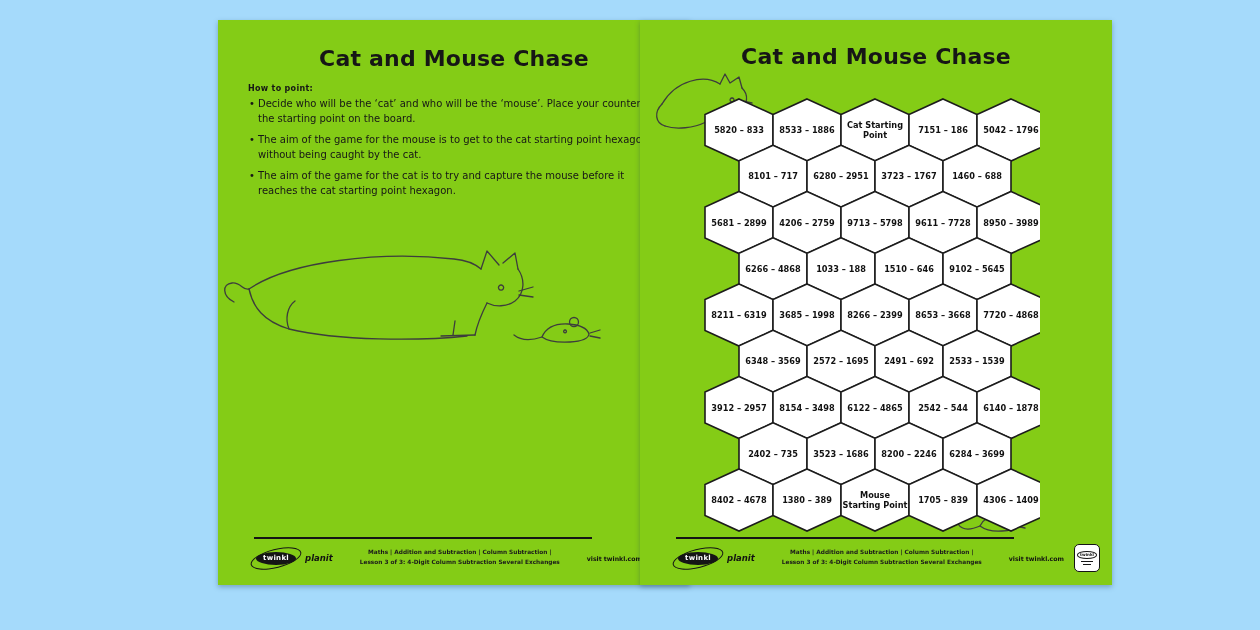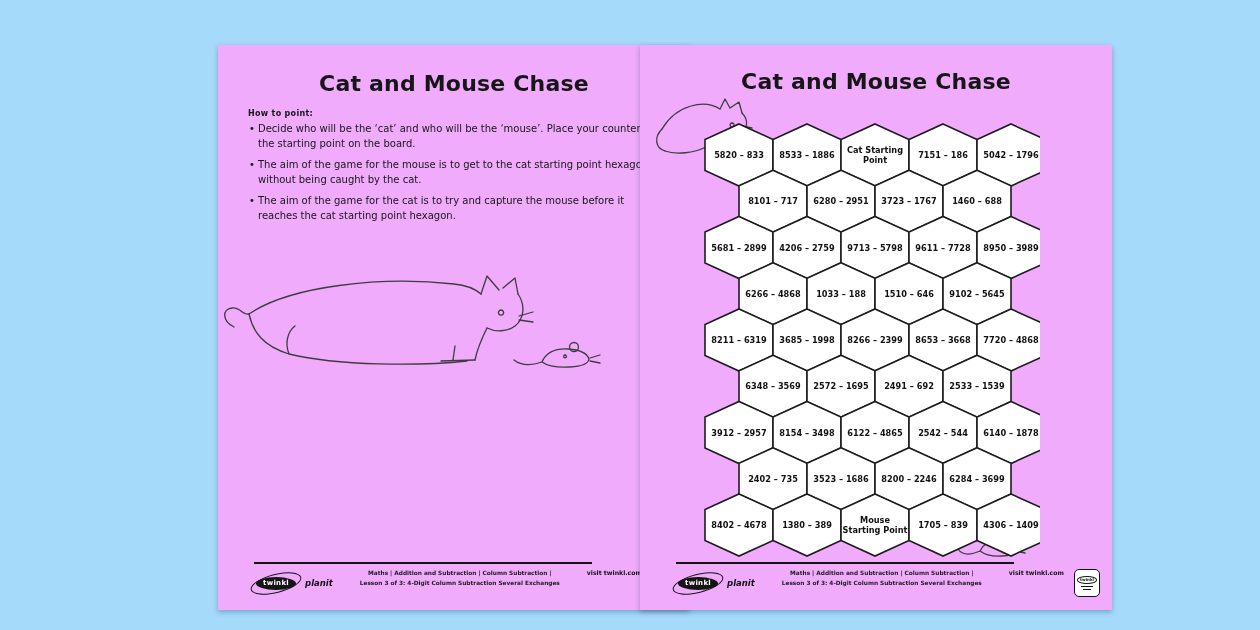--- a/index.html
+++ b/index.html
@@ -2,21 +2,21 @@
 <html><head>
 <meta charset="utf-8">
 <style>
   html,body{margin:0;padding:0;}
   body{
     width:1260px;height:630px;position:relative;overflow:hidden;
     background:#a5dafb;
     font-family:"DejaVu Sans", sans-serif;
   }
   .page{
-    position:absolute;top:45px;width:472px;height:565px;background:#f0abfc;
+    position:absolute;top:20px;width:472px;height:565px;background:#84cc16;
     box-shadow:0 2px 5px rgba(30,60,90,.35);
   }
   .page-left{left:218px;}
   .page-right{left:640px;}
 
   .page-title{
     margin:0;padding-top:26px;text-align:center;
     font-size:22px;font-weight:bold;color:#161616;letter-spacing:.2px;
   }
   .page-right .page-title{padding-top:24px;}
@@ -36,21 +36,21 @@
   .board-svg{position:absolute;inset:0;width:400px;height:565px;}
   .hex{fill:#ffffff;stroke:#1c1c1c;stroke-width:1.6;}
   .hex-label{
     font-family:"DejaVu Sans",sans-serif;font-size:8.2px;font-weight:bold;
     fill:#111;text-anchor:middle;
   }
   .deco{stroke:#3d3d3d;stroke-width:1.3;fill:none;stroke-linecap:round;stroke-linejoin:round;}
 
   .footer{position:absolute;left:0;right:0;bottom:13px;}
   .footer-rule{width:338px;margin-left:36px;border-top:2.2px solid #151515;}
-  .footer-row{display:flex;margin:5px 12px 0 38px;gap:6px;}
+  .footer-row{display:flex;align-items:center;margin:5px 12px 0 38px;gap:6px;}
   .brand{display:flex;align-items:center;flex:0 0 auto;}
   .brand-blob{
     background:#151515;color:#fff;font-size:7px;font-weight:bold;
     padding:2.5px 7px;border-radius:50%;position:relative;letter-spacing:.3px;
   }
   .brand-blob::after{
     content:"";position:absolute;top:-3px;bottom:-3px;left:-6px;right:-6px;
     border:1.2px solid #151515;border-radius:50%;transform:rotate(-14deg);
   }
   .brand-planit{font-size:8.5px;font-weight:bold;font-style:italic;margin-left:9px;color:#111;}

